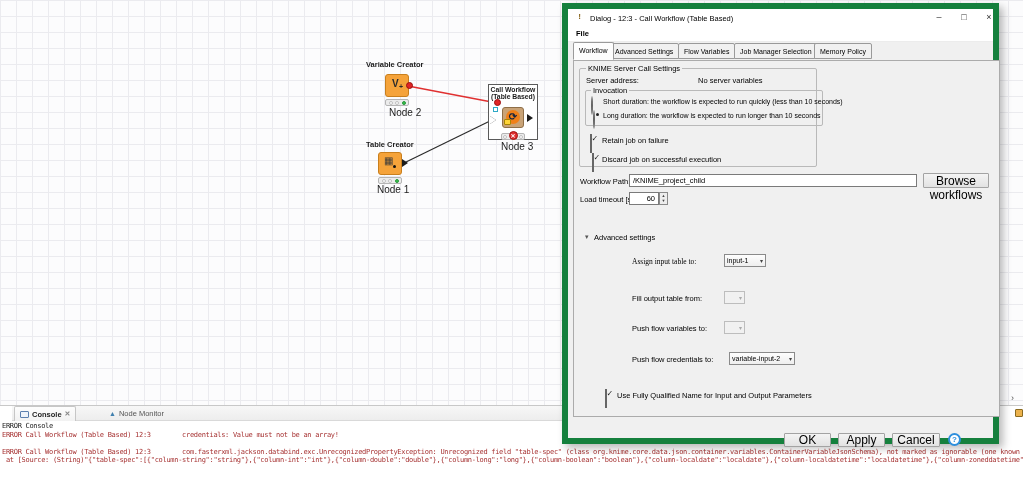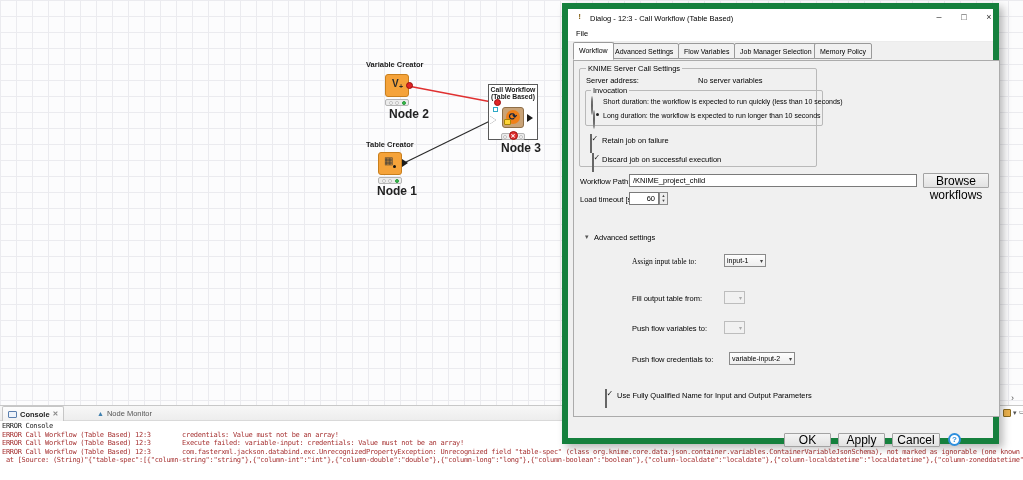--- a/index.html
+++ b/index.html
@@ -7,42 +7,42 @@
   body { font-family:"Liberation Sans", sans-serif; background:#fff; position:relative; }
   .abs { position:absolute; }
 
   
   #canvas { left:0; top:0; width:1023px; height:405px; z-index:1;
     background-color:#fcfcfd;
     background-image:linear-gradient(#ebebef 1px, transparent 1px),
                      linear-gradient(90deg,#ebebef 1px, transparent 1px);
     background-size:16px 16px; }
   .node-title { font-size:7.5px; font-weight:bold; color:#1a1a1a; white-space:nowrap; }
-  .node-label { font-size:12px; color:#222; white-space:nowrap;font-weight:bold; }
+  .node-label { font-size:10px; color:#222; white-space:nowrap; }
   .node-sq { width:24px; height:23px; background:#f5a33a; border:1px solid #c97f1d; border-radius:3px; }
   .traffic { width:24px; height:7px; background:#ececec; border:1px solid #b5b5b5; border-radius:2px;
     display:flex; align-items:center; justify-content:space-evenly; }
   .dotl { width:4px; height:4px; border-radius:50%; background:#fff; border:1px solid #c0c0c0; }
   .dotl.green { background:#36bf4d; border-color:#2a9a3c; }
   .sel-box { border:1px solid #5a5a5a; background:#fff; }
   .out-tri { width:0; height:0; border-top:4px solid transparent; border-bottom:4px solid transparent; border-left:6px solid #1c1c1c; }
   .in-tri { width:0; height:0; border-top:4px solid transparent; border-bottom:4px solid transparent; border-left:6px solid #fff;
     filter:drop-shadow(0 0 0.5px #333); }
   .port-red { width:7px; height:7px; border-radius:50%; background:#e02525; border:1px solid #9b1010; }
   .port-cyan { width:5px; height:5px; border:1px solid #2ea9c6; background:#fff; }
   .n3-icon { width:22px; height:21px; background:#c9a377; border:1px solid #8f6f48; border-radius:3px; }
   .n3-circle { position:absolute; left:3px; top:2px; width:14px; height:14px; border-radius:50%; background:#f08019;
     color:#15233f; font-size:10px; font-weight:bold; line-height:14px; text-align:center; }
   .lock { position:absolute; left:1px; top:11px; width:7px; height:6px; background:#ffd437; border:1px solid #a98400; border-radius:1px; }
   .err-light { width:9px; height:9px; border-radius:50%; background:#e03030; border:1px solid #a01414;
     color:#fff; font-size:6px; line-height:8px; text-align:center; font-weight:bold; }
 
   
   #console { left:0; top:405px; width:1023px; height:75px; background:#fff; border-top:1px solid #c8c8c8; z-index:2; }
-  #console-tabbar { position:absolute; left:0; top:0; width:815px; height:15px;
+  #console-tabbar { position:absolute; left:12px; top:0; width:815px; height:15px;
     background:linear-gradient(#f7f7f7,#ededed); border-bottom:1px solid #d9d9d9; }
   .etab { position:absolute; top:0; height:15px; display:flex; align-items:center; gap:3px; padding:0 5px; font-size:7.5px; }
   .etab.sel { background:linear-gradient(#fdfdfd,#f2f2f2); border:1px solid #c6c6c6; border-bottom:none; border-radius:2px 2px 0 0; color:#222; font-weight:bold; }
   .etab.unsel { color:#555; }
   .console-ico { width:9px; height:7px; border:1px solid #5b7fae; background:#eef3fa; border-radius:1px; }
   .monitor-ico { font-size:7px; color:#3f7fae; line-height:7px; }
   .tab-close { font-size:7px; color:#888; }
   .console-line { position:absolute; left:2px; white-space:pre; font-family:"DejaVu Sans Mono", monospace;
     font-size:7px; line-height:8px; color:#a63232; letter-spacing:-0.3px; }
   .console-head { color:#222; }
@@ -50,21 +50,21 @@
   
   #dialog { left:562px; top:3px; width:437px; height:441px; background:#f0f0f0; border:6px solid #15803d;
     box-shadow:4px 4px 8px rgba(0,0,0,0.28); z-index:3; }
   .d-abs { position:absolute; }
   .d-lbl { font-size:7.5px; color:#000; white-space:nowrap; }
   #titlebar { left:0; top:0; width:100%; height:17px; background:#fff; }
   .warn-tri { width:0; height:0; border-left:6px solid transparent; border-right:6px solid transparent;
     border-bottom:10px solid #f6b820; position:relative; }
   .warn-tri:after { content:"!"; position:absolute; left:-1.5px; top:1px; font-size:7px; font-weight:bold; color:#7a5200; }
   .win-btn { font-size:9px; color:#333; width:18px; text-align:center; line-height:15px; }
-  #menubar { left:0; top:17px; width:100%; height:16px; background:#fff; border-bottom:1px solid #ececec; }
+  #menubar { left:0; top:17px; width:100%; height:16px; background:#fff; border-bottom:1px solid #ececec;font-weight:bold; }
   .tab { position:absolute; top:0; height:16px; line-height:15px; padding:0 5px; font-size:7px; color:#000;
     background:#f1f1f1; border:1px solid #9a9a9a; border-radius:2px 2px 0 0; white-space:nowrap; }
   .tab.sel { background:#fdfdfd; height:18px; top:-1px; z-index:2; border-bottom-color:#fdfdfd; }
   #content { left:5px; top:51px; width:427px; height:357px; border:1px solid #ababab; background:#f0f0f0; }
   .groupbox { position:absolute; border:1px solid #b9b9b9; border-radius:2px; }
   .grouplbl { position:absolute; background:#f0f0f0; padding:0 2px; font-size:7.5px; color:#000; white-space:nowrap; }
   .radio { width:9px; height:9px; border-radius:50%; border:1px solid #666; background:#fff; position:relative; }
   .radio.on:after { content:""; position:absolute; left:2px; top:2px; width:3px; height:3px; border-radius:50%; background:#222; }
   .cb { width:9px; height:9px; border:1px solid #666; background:#fff; position:relative; }
   .cb.on:after { content:"✓"; position:absolute; left:0.5px; top:-1.5px; font-size:8px; color:#222; }
@@ -149,21 +149,20 @@
     <div class="etab unsel" style="left:92px;">
       <span class="monitor-ico">▲</span>
       <span>Node Monitor</span>
     </div>
     <span class="abs" style="left:1003px;top:3px;width:8px;height:8px;background:#ecb24c;border:1px solid #8a6a20;border-radius:1px;"></span>
     <span class="abs small-ico" style="left:1013px;top:3px;">▾</span>
     <span class="abs small-ico" style="left:1019px;top:2px;">▭</span>
   </div>
   <div class="console-line console-head" style="top:16px;">ERROR Console</div>
   <div class="console-line" style="top:25px;">ERROR Call Workflow (Table Based) 12:3        credentials: Value must not be an array!</div>
-  <div class="console-line" style="top:33px;">ERROR Call Workflow (Table Based) 12:3        Execute failed: variable-input: credentials: Value must not be an array!</div>
   <div class="console-line" style="top:42px;">ERROR Call Workflow (Table Based) 12:3        com.fasterxml.jackson.databind.exc.UnrecognizedPropertyException: Unrecognized field "table-spec" (class org.knime.core.data.json.container.variables.ContainerVariableJsonSchema), not marked as ignorable (one known p</div>
   <div class="console-line" style="top:50px;"> at [Source: (String)"{"table-spec":[{"column-string":"string"},{"column-int":"int"},{"column-double":"double"},{"column-long":"long"},{"column-boolean":"boolean"},{"column-localdate":"localdate"},{"column-localdatetime":"localdatetime"},{"column-zoneddatetime"</div>
 </div>
 
 <div id="dialog" class="abs">
 
   <div id="titlebar" class="d-abs">
     <span class="d-abs warn-tri" style="left:6px;top:3px;"></span>
     <span class="d-abs d-lbl" style="left:22px;top:5px;">Dialog - 12:3 - Call Workflow (Table Based)</span>
     <span class="d-abs win-btn" style="left:362px;top:1px;">–</span>

